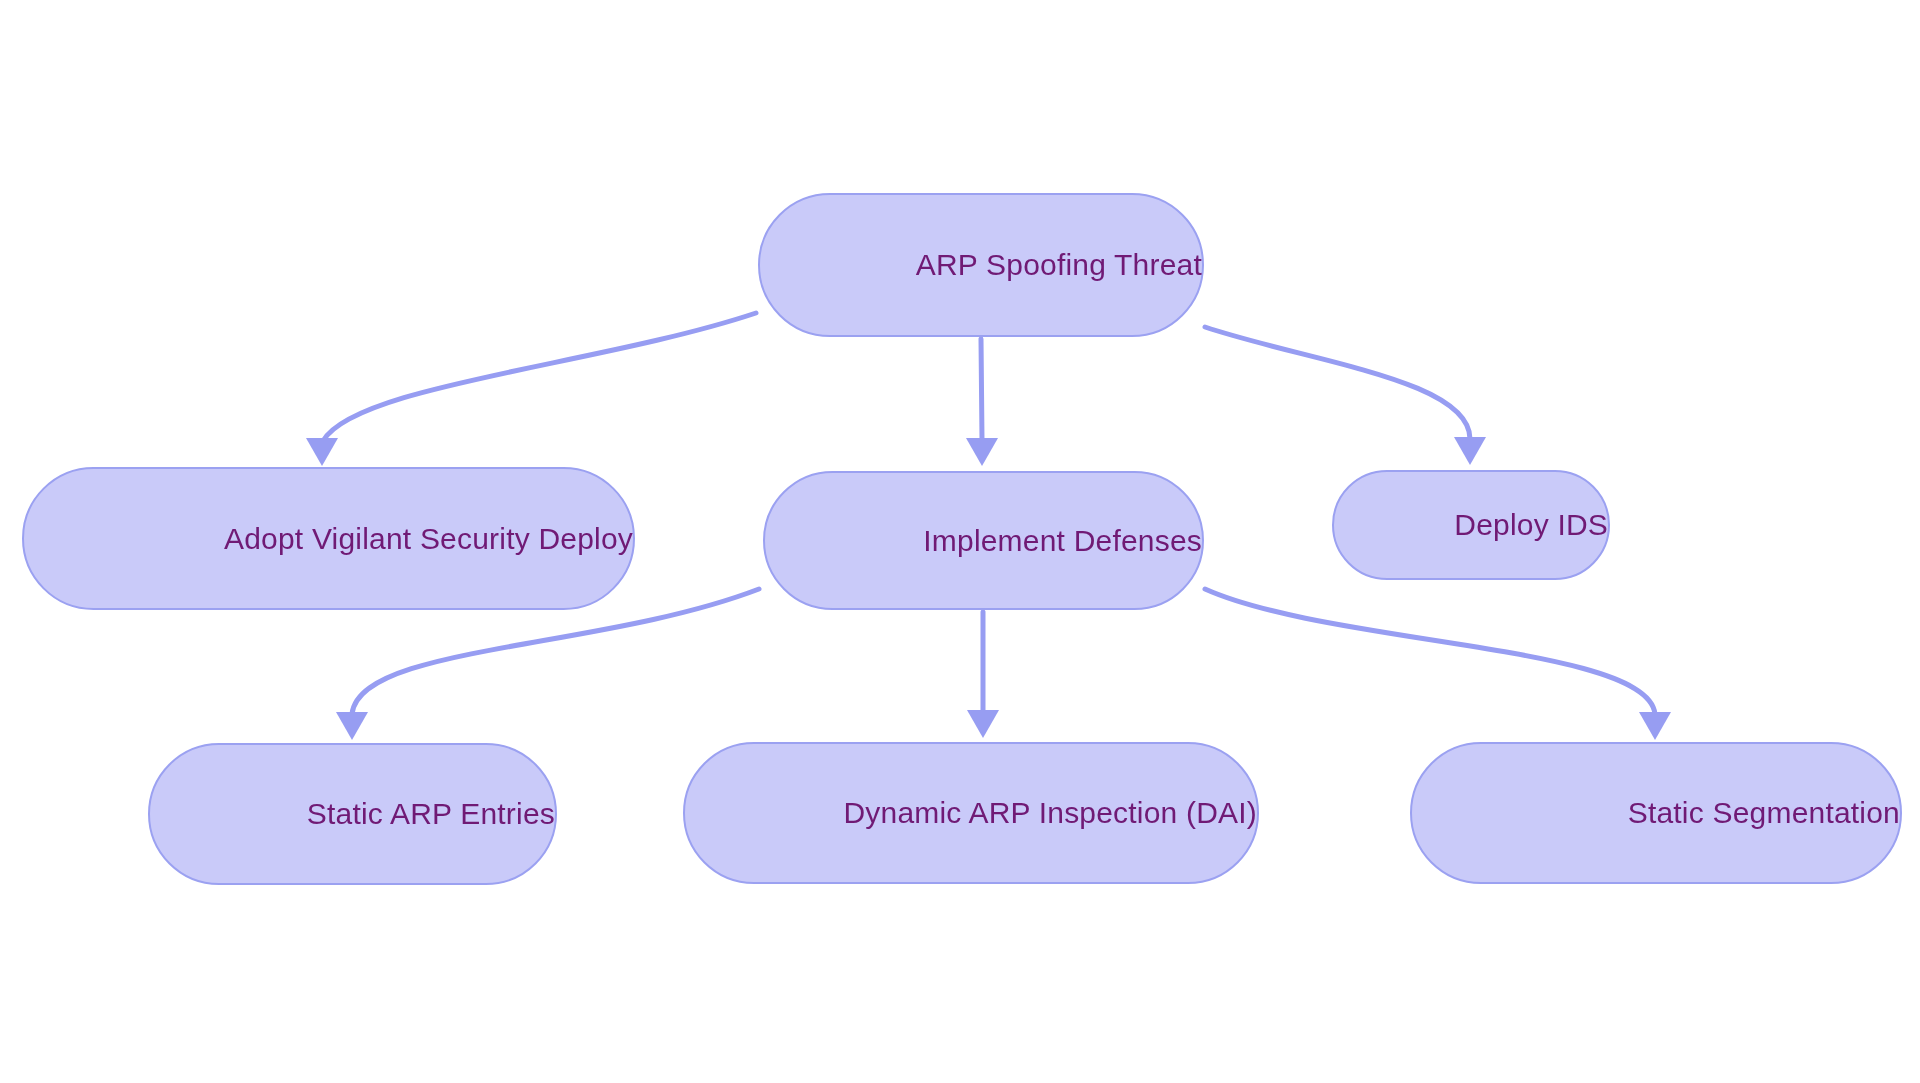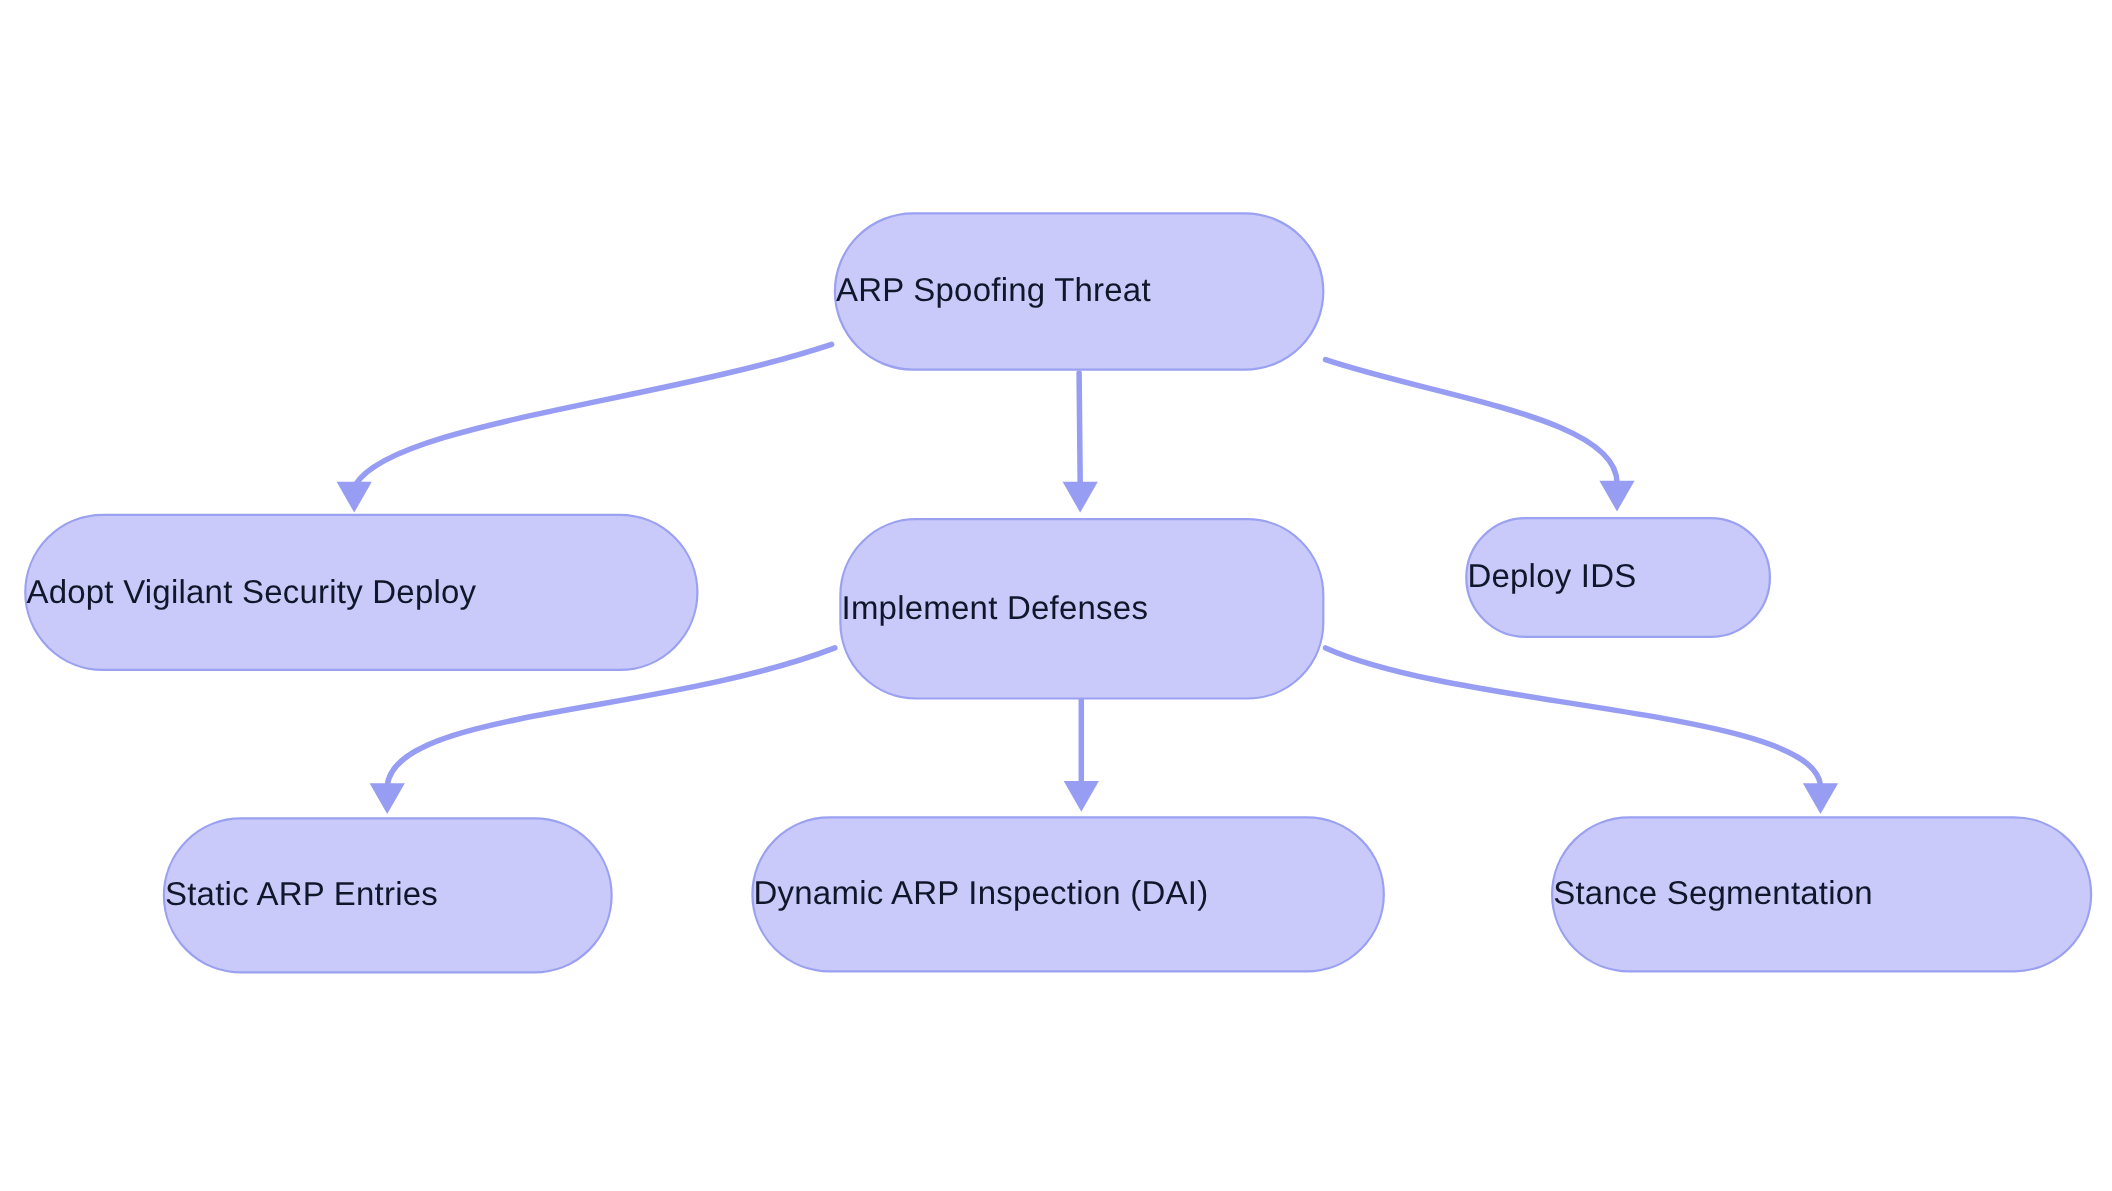--- a/index.html
+++ b/index.html
@@ -22,31 +22,31 @@
     width: 1920px;
     height: 1083px;
   }
   .node {
     position: absolute;
     box-sizing: border-box;
     background: #c9caf9;
     border: 2px solid #9ba1f1;
     display: flex;
     align-items: center;
-    justify-content: flex-start;
+    justify-content: flex-end;
     text-align: center;
-    color: #0f172a;
+    color: #701a75;
     font-size: 30px;
     letter-spacing: 0.2px;
   }
   
   .node-threat    { left: 758px;  top: 193px; width: 446px; height: 144px; border-radius: 72px; }
   
   .node-adopt     { left: 22px;   top: 467px; width: 613px; height: 143px; border-radius: 72px; }
-  .node-implement { left: 763px;  top: 471px; width: 441px; height: 165px; border-radius: 70px; }
+  .node-implement { left: 763px;  top: 471px; width: 441px; height: 139px; border-radius: 70px; }
   .node-deploy    { left: 1332px; top: 470px; width: 278px; height: 110px; border-radius: 69px; }
   
   .node-static    { left: 148px;  top: 743px; width: 409px; height: 142px; border-radius: 71px; }
   .node-dai       { left: 683px;  top: 742px; width: 576px; height: 142px; border-radius: 71px; }
   .node-network   { left: 1410px; top: 742px; width: 492px; height: 142px; border-radius: 71px; }
 
   .edge-path {
     fill: none;
     stroke: #979df2;
     stroke-width: 5px;
@@ -113,16 +113,16 @@
 
   <div class="node node-dai">
     <span>Dynamic ARP Inspection (DAI)</span>
   </div>
 
   <div class="node node-static">
     <span>Static ARP Entries</span>
   </div>
 
   <div class="node node-network">
-    <span>Stance Segmentation</span>
+    <span>Static Segmentation</span>
   </div>
 
 </div>
 
 </body></html>

